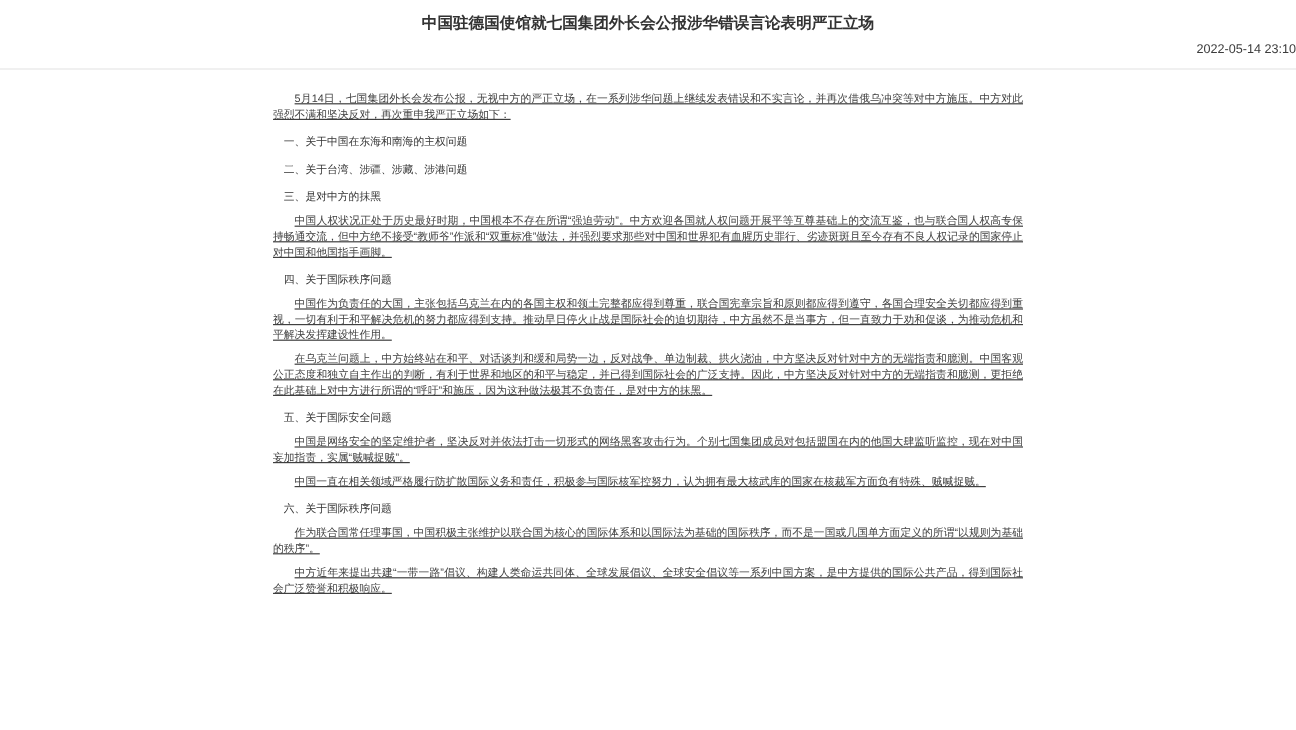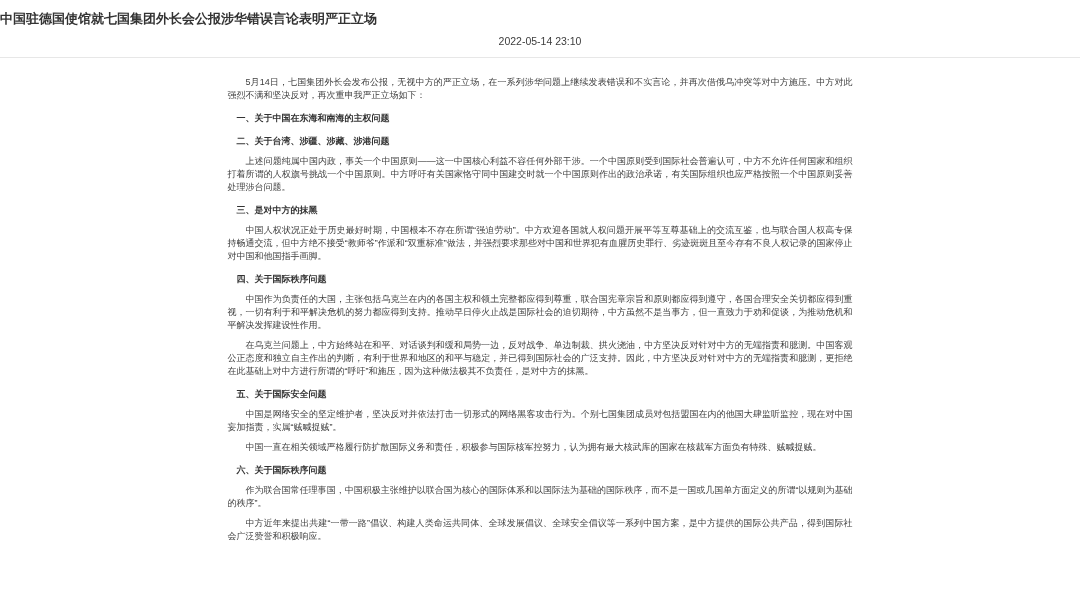--- a/index.html
+++ b/index.html
@@ -5,52 +5,51 @@
   html,body{margin:0;padding:0;}
   body{
     width:1080px;height:608px;overflow:hidden;background:#ffffff;
     font-family:"Liberation Sans","DejaVu Sans",sans-serif;
     color:#404040;-webkit-font-smoothing:antialiased;
   }
   .page{width:1080px;height:608px;position:relative;}
   header{padding-top:10px;}
   .title{
     font-size:13px;font-weight:bold;color:#333333;
-    text-align:left;margin:0;line-height:17px;
+    text-align:center;margin:0;line-height:17px;
   }
   .date{
-    font-size:10.5px;color:#3c3c3c;text-align:center;
+    font-size:10.5px;color:#3c3c3c;text-align:right;
     margin-top:8px;line-height:13px;
   }
   .divider{
     height:0;border-bottom:1px solid #e7e7e7;margin-top:9px;width:100%;
   }
   main{
     width:625px;margin:18px auto 0;
     font-size:9px;line-height:13px;text-align:justify;color:#404040;
   }
-  main .p{margin:0 0 7px;text-indent:2em;}
+  main .p{margin:0 0 7px;text-indent:2em;text-decoration:underline;}
   main .h{
-    margin:10px 0 7px;text-indent:1em;font-weight:bold;color:#333333;
+    margin:10px 0 7px;text-indent:1em;font-weight:normal;color:#333333;
   }
 </style>
 </head>
 <body>
 
 <div class="page">
   <header>
     <h1 class="title">中国驻德国使馆就七国集团外长会公报涉华错误言论表明严正立场</h1>
     <div class="date">2022-05-14 23:10</div>
   </header>
   <div class="divider"></div>
   <main id="article-body">
       <div class="p">5月14日，七国集团外长会发布公报，无视中方的严正立场，在一系列涉华问题上继续发表错误和不实言论，并再次借俄乌冲突等对中方施压。中方对此强烈不满和坚决反对，再次重申我严正立场如下：</div>
       <div class="h">一、关于中国在东海和南海的主权问题</div>
       <div class="h">二、关于台湾、涉疆、涉藏、涉港问题</div>
-      <div class="p">上述问题纯属中国内政，事关一个中国原则——这一中国核心利益不容任何外部干涉。一个中国原则受到国际社会普遍认可，中方不允许任何国家和组织打着所谓的人权旗号挑战一个中国原则。中方呼吁有关国家恪守同中国建交时就一个中国原则作出的政治承诺，有关国际组织也应严格按照一个中国原则妥善处理涉台问题。</div>
       <div class="h">三、是对中方的抹黑</div>
       <div class="p">中国人权状况正处于历史最好时期，中国根本不存在所谓“强迫劳动”。中方欢迎各国就人权问题开展平等互尊基础上的交流互鉴，也与联合国人权高专保持畅通交流，但中方绝不接受“教师爷”作派和“双重标准”做法，并强烈要求那些对中国和世界犯有血腥历史罪行、劣迹斑斑且至今存有不良人权记录的国家停止对中国和他国指手画脚。</div>
       <div class="h">四、关于国际秩序问题</div>
       <div class="p">中国作为负责任的大国，主张包括乌克兰在内的各国主权和领土完整都应得到尊重，联合国宪章宗旨和原则都应得到遵守，各国合理安全关切都应得到重视，一切有利于和平解决危机的努力都应得到支持。推动早日停火止战是国际社会的迫切期待，中方虽然不是当事方，但一直致力于劝和促谈，为推动危机和平解决发挥建设性作用。</div>
       <div class="p">在乌克兰问题上，中方始终站在和平、对话谈判和缓和局势一边，反对战争、单边制裁、拱火浇油，中方坚决反对针对中方的无端指责和臆测。中国客观公正态度和独立自主作出的判断，有利于世界和地区的和平与稳定，并已得到国际社会的广泛支持。因此，中方坚决反对针对中方的无端指责和臆测，更拒绝在此基础上对中方进行所谓的“呼吁”和施压，因为这种做法极其不负责任，是对中方的抹黑。</div>
       <div class="h">五、关于国际安全问题</div>
       <div class="p">中国是网络安全的坚定维护者，坚决反对并依法打击一切形式的网络黑客攻击行为。个别七国集团成员对包括盟国在内的他国大肆监听监控，现在对中国妄加指责，实属“贼喊捉贼”。</div>
       <div class="p">中国一直在相关领域严格履行防扩散国际义务和责任，积极参与国际核军控努力，认为拥有最大核武库的国家在核裁军方面负有特殊、贼喊捉贼。</div>
       <div class="h">六、关于国际秩序问题</div>
       <div class="p">作为联合国常任理事国，中国积极主张维护以联合国为核心的国际体系和以国际法为基础的国际秩序，而不是一国或几国单方面定义的所谓“以规则为基础的秩序”。</div>

